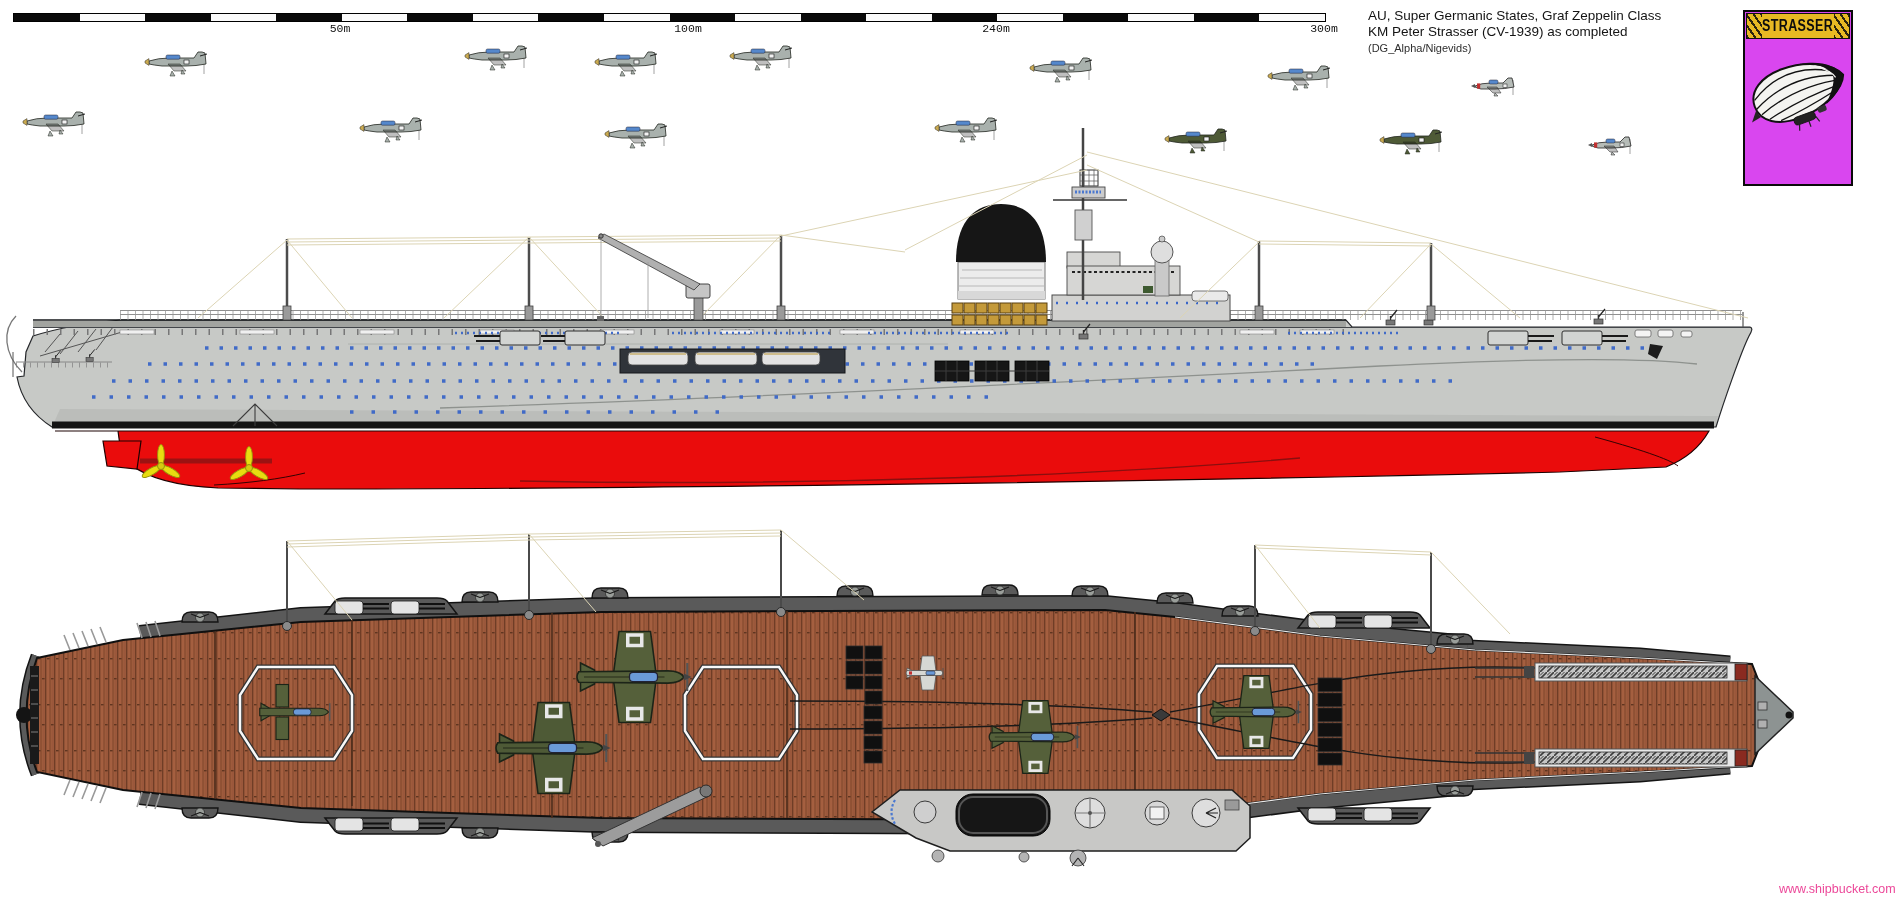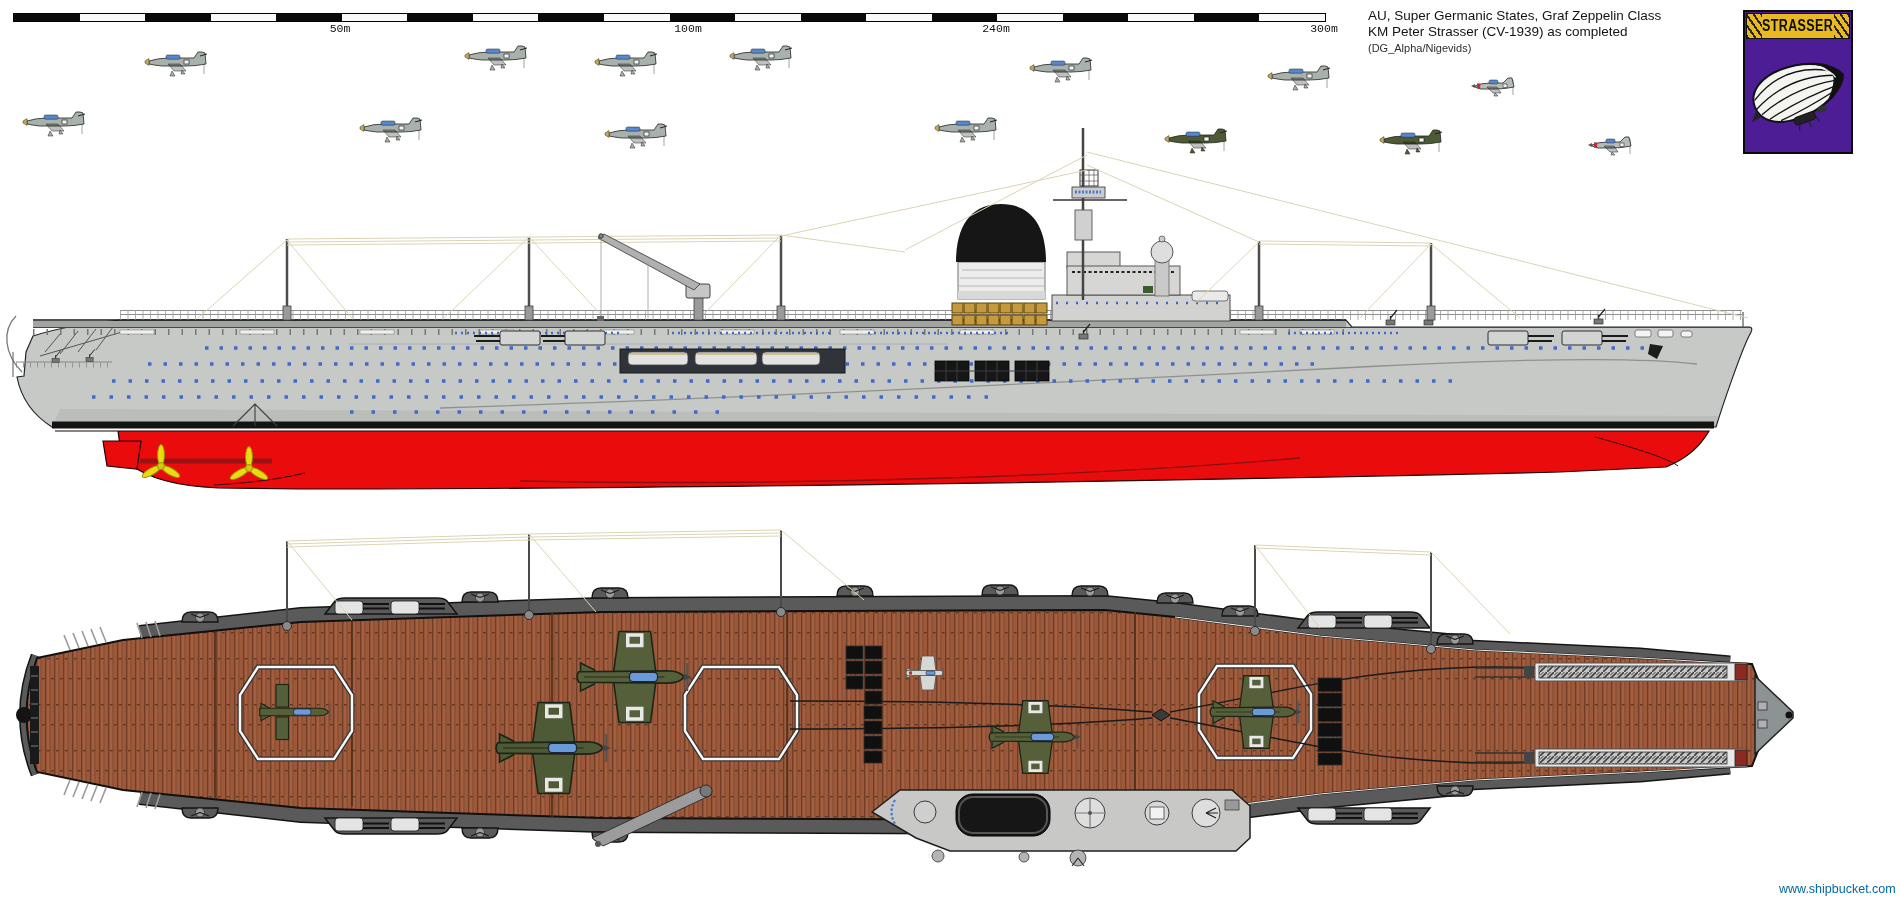--- a/index.html
+++ b/index.html
@@ -9,30 +9,30 @@
   #scene{position:absolute;left:0;top:0;}
   
   .scalebar{position:absolute;left:13px;top:13px;width:1311px;height:7px;border:1px solid #000;
     background:repeating-linear-gradient(90deg,#0a0a0a 0 65.55px,#fafafa 65.55px 131.1px);}
   .scale-label{position:absolute;top:22px;transform:translateX(-50%);font-size:11.5px;color:#111;white-space:nowrap;font-family:Liberation Mono, monospace;}
   
   .titleblock{position:absolute;left:1368px;top:8px;color:#141414;}
   .titleblock .t1{font-size:13.5px;line-height:15.5px;}
   .titleblock .t3{font-size:11px;color:#2e2e2e;margin-top:3px;}
   
-  .badge{position:absolute;left:1743px;top:10px;width:110px;height:144px;background:#4c1d95;border:2px solid #0a0a0a;box-sizing:border-box;}
+  .badge{position:absolute;left:1743px;top:10px;width:110px;height:176px;background:#d946ef;border:2px solid #0a0a0a;box-sizing:border-box;}
   .badge-banner{position:absolute;left:1px;top:1px;right:1px;height:26px;background:#e8b923;border:1.5px solid #111;box-sizing:border-box;display:flex;align-items:center;justify-content:center;}
   .badge-banner .hatch{position:absolute;top:0;bottom:0;width:15px;
     background:repeating-linear-gradient(55deg,rgba(10,10,10,.85) 0 2px,rgba(232,185,35,0) 2px 6px);}
   .badge-banner .hatch.left{left:0;}
   .badge-banner .hatch.right{right:0;}
   .badge-title{font-size:16px;font-weight:800;color:#0d0d0d;transform:scaleX(.78);letter-spacing:.5px;white-space:nowrap;}
   .badge-zep{position:absolute;left:0;top:27px;width:106px;height:109px;}
   
-  .watermark{position:absolute;left:1779px;top:882px;font-size:12.5px;color:#0369a1;}
+  .watermark{position:absolute;left:1779px;top:882px;font-size:12.5px;color:#ec4899;}
 </style>
 </head>
 <body>
 
 <div class="stage">
 
 <svg id="scene" width="1900" height="900" viewBox="0 0 1900 900" xmlns="http://www.w3.org/2000/svg">
   <defs>
     <pattern id="planks" width="9" height="46" patternUnits="userSpaceOnUse">
       <rect width="9" height="46" fill="#9e5b3c"></rect>

